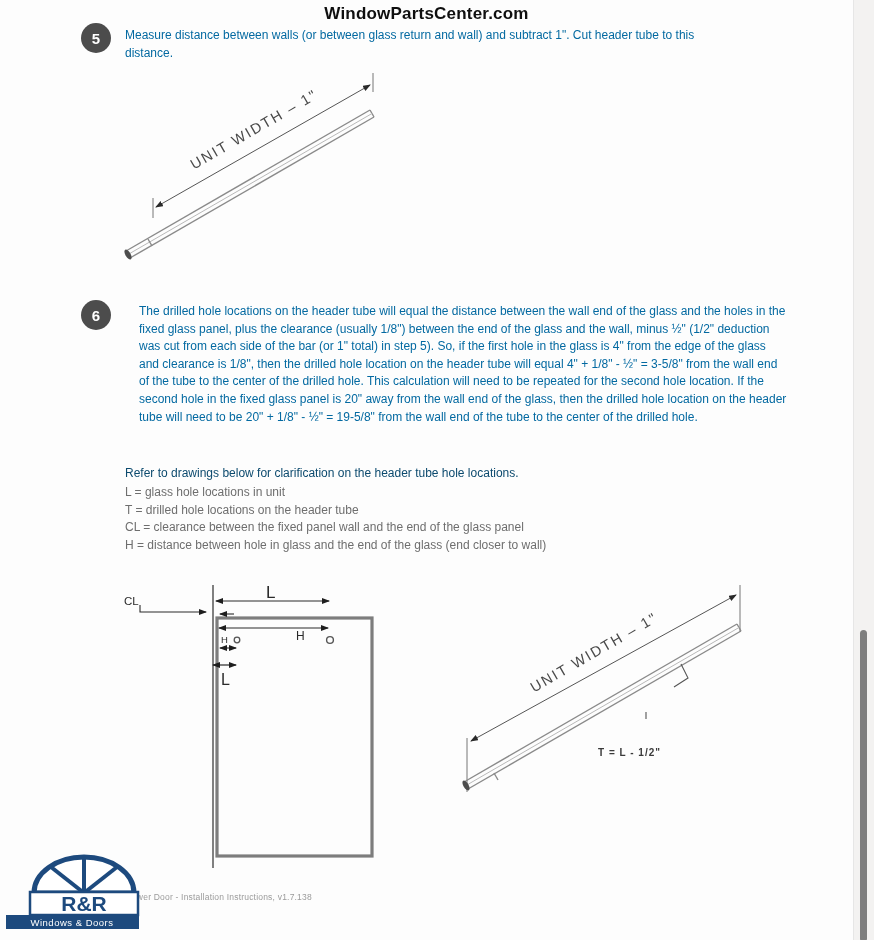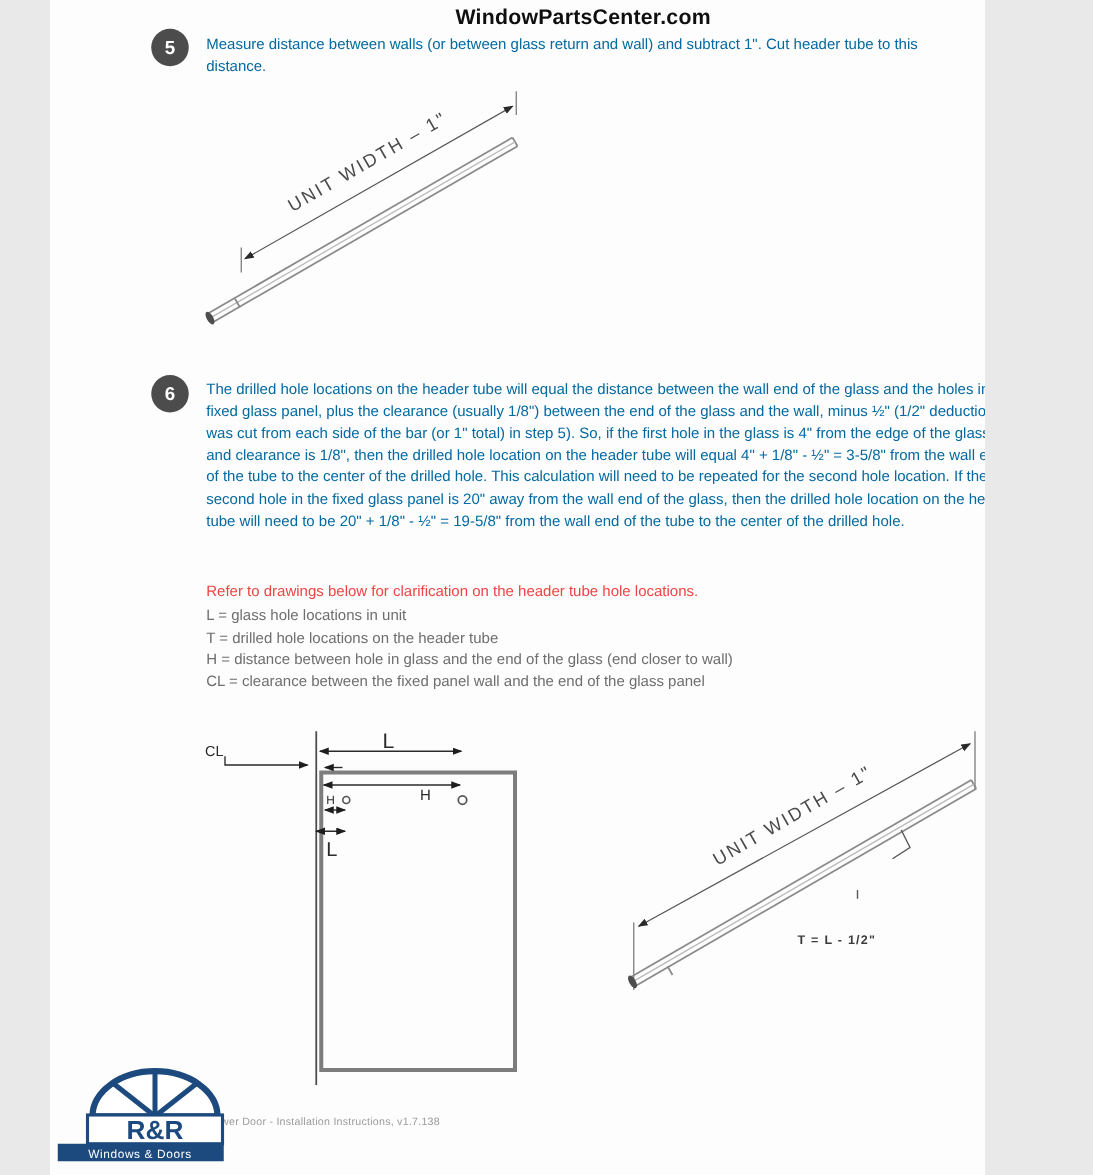--- a/index.html
+++ b/index.html
@@ -1,36 +1,35 @@
 <!DOCTYPE html>
 <html><head>
 <meta charset="utf-8">
 <style>
   html,body{margin:0;padding:0;background:#e9e9e9;}
   .screen{
-    position:relative;width:748px;height:940px;background:#fdfdfd;overflow:hidden;
+    position:relative;width:874px;height:940px;background:#fdfdfd;overflow:hidden;
     font-family:"Liberation Sans", sans-serif;
-    margin-left:40px;
   }
   .title{
     position:absolute;top:4px;left:0;width:853px;margin:0;text-align:center;
     font-size:17px;font-weight:bold;color:#0f0f0f;letter-spacing:.2px;
   }
   .badge{
     position:absolute;width:30px;height:30px;border-radius:50%;background:#4c4c4c;
     color:#fff;font-weight:bold;font-size:15px;display:flex;align-items:center;justify-content:center;
   }
   .badge5{left:81px;top:23px;}
   .badge6{left:81px;top:300px;}
   .steptext{
     position:absolute;margin:0;color:#0369a1;font-size:12px;line-height:17.6px;
   }
   .t5{left:125px;top:27px;width:612px;}
-  .t6{left:125px;top:303px;width:650px;}
-  .refer{position:absolute;left:125px;top:466px;margin:0;color:#ef4444;font-size:12px;}
+  .t6{left:139px;top:303px;width:650px;}
+  .refer{position:absolute;left:125px;top:466px;margin:0;color:#0c4a6e;font-size:12px;}
   .legend{
     position:absolute;left:125px;top:484px;margin:0;padding:0;list-style:none;
     color:#6e6e6e;font-size:12px;line-height:17.6px;
   }
   .dsvg{position:absolute;}
   .formula{
     position:absolute;left:598px;top:747px;font-size:10px;font-weight:bold;color:#3a3a3a;letter-spacing:1px;
   }
   .footer{
     position:absolute;left:97px;top:892px;font-size:8.5px;color:#9b9b9b;z-index:1;letter-spacing:.2px;
@@ -76,22 +75,22 @@
     </g>
   </svg>
 
   <div class="badge badge6">6</div>
   <p class="steptext t6">The drilled hole locations on the header tube will equal the distance between the wall end of the glass and the holes in the fixed glass panel, plus the clearance (usually 1/8") between the end of the glass and the wall, minus ½" (1/2" deduction was cut from each side of the bar (or 1" total) in step 5). So, if the first hole in the glass is 4" from the edge of the glass and clearance is 1/8", then the drilled hole location on the header tube will equal 4" + 1/8" - ½" = 3-5/8" from the wall end of the tube to the center of the drilled hole.  This calculation will need to be repeated for the second hole location. If the second hole in the fixed glass panel is 20" away from the wall end of the glass, then the drilled hole location on the header tube will need to be 20" + 1/8" - ½" = 19-5/8" from the wall end of the tube to the center of the drilled hole.</p>
 
   <p class="refer">Refer to drawings below for clarification on the header tube hole locations.</p>
   <ul class="legend">
     <li>L = glass hole locations in unit</li>
     <li>T = drilled hole locations on the header tube</li>
+    <li>CL = clearance between the fixed panel wall and the end of the glass panel</li>
     <li>H = distance between hole in glass and the end of the glass (end closer to wall)</li>
-    <li>CL = clearance between the fixed panel wall and the end of the glass panel</li>
   </ul>
 
   <svg class="dsvg" style="left:100px;top:580px;" width="300" height="295" viewBox="0 0 300 295">
     <defs>
       <marker id="a2" markerWidth="9" markerHeight="8" refX="7" refY="3" orient="auto-start-reverse" markerUnits="userSpaceOnUse">
         <path d="M0,0 L8,3 L0,6 z" fill="#1e1e1e"></path>
       </marker>
     </defs>
     <line x1="113" y1="5" x2="113" y2="288" stroke="#4a4a4a" stroke-width="1.4"></line>
     <rect x="117" y="38" width="155" height="238" fill="none" stroke="#7d7d7d" stroke-width="3.2"></rect>

